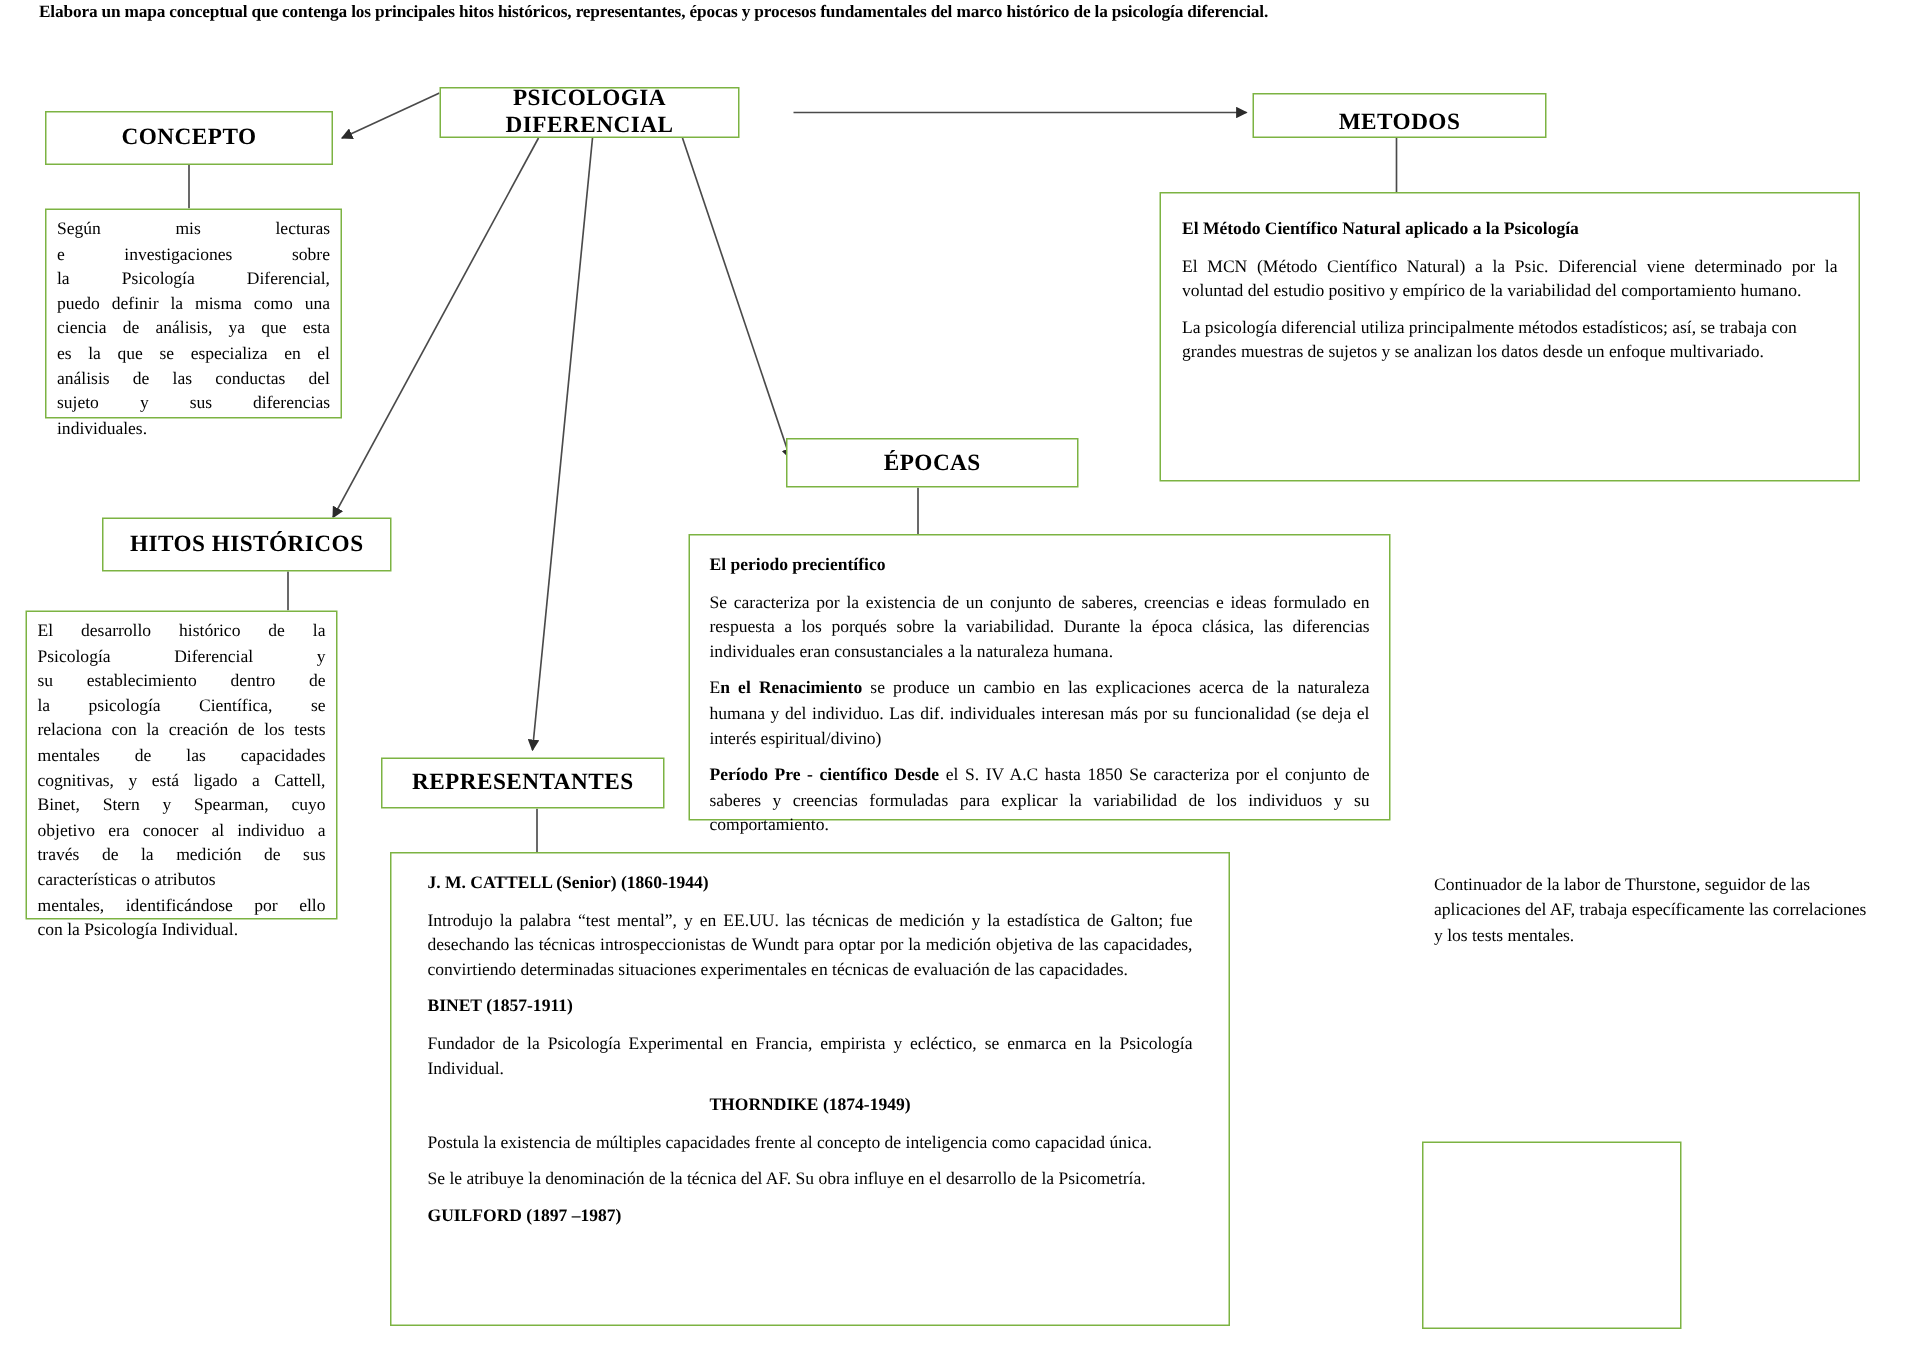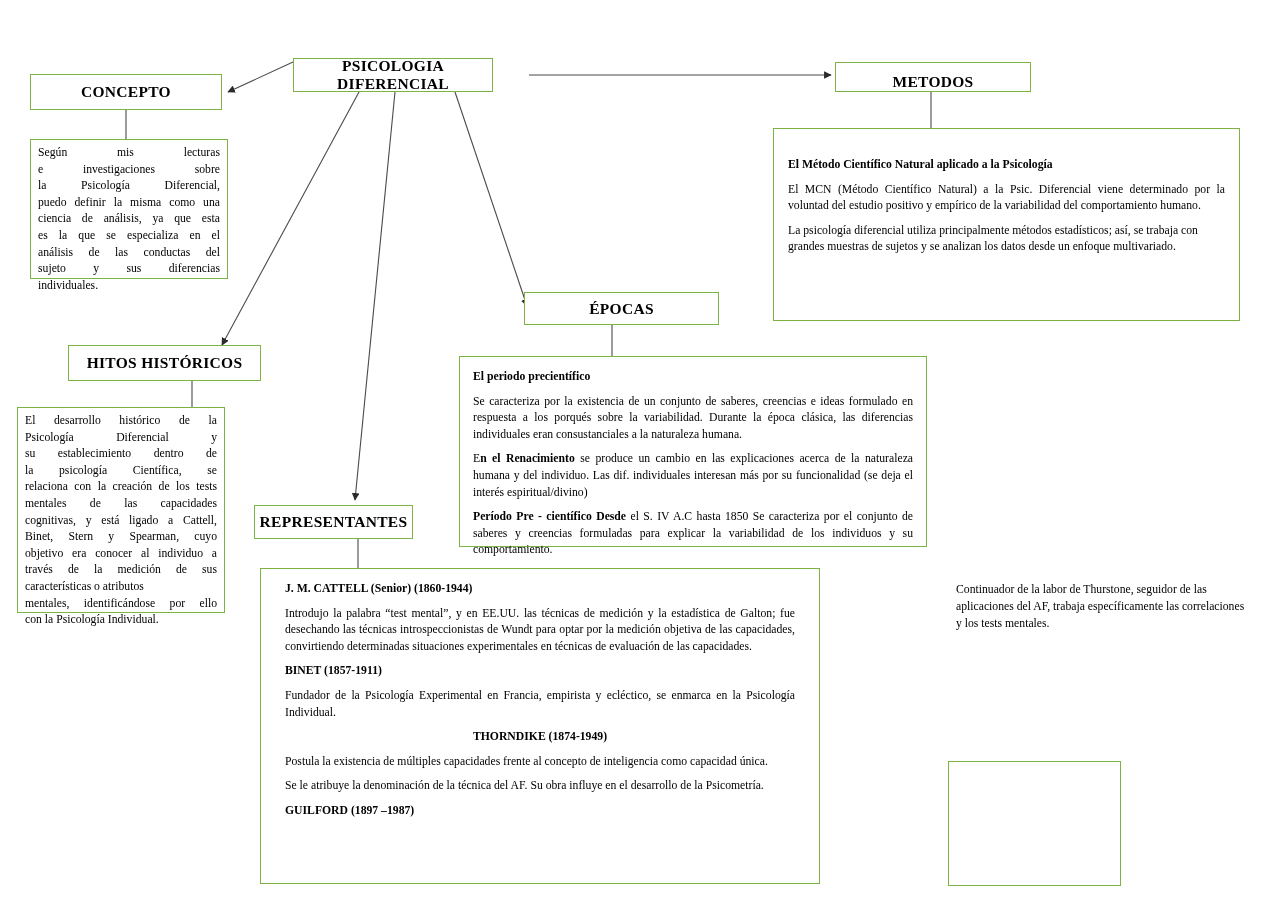--- a/index.html
+++ b/index.html
@@ -94,20 +94,21 @@
 
   .empty-node {
     background: #ffffff;
   }
 </style>
 </head>
 <body>
 
 <div id="canvas">
 
+  <div class="prompt">Elabora un mapa conceptual que contenga los principales hitos históricos, representantes, épocas y procesos fundamentales del marco histórico de la psicología diferencial.</div>
 
   <svg id="connectors" viewBox="0 0 1280 905" xmlns="http://www.w3.org/2000/svg">
     <defs>
       <marker id="arrow" viewBox="0 0 10 10" refX="9" refY="5" markerWidth="7" markerHeight="7" orient="auto-start-reverse">
         <path d="M 0 0 L 10 5 L 0 10 z" fill="#2b2b2b"></path>
       </marker>
     </defs>
     <g stroke="#4a4a4a" stroke-width="1.1" fill="none">
 
       <line x1="293" y1="62" x2="228" y2="92" marker-end="url(#arrow)"></line>
@@ -151,21 +152,21 @@
       <div>análisis de las conductas del</div>
       <div>sujeto y sus diferencias</div>
       <div class="lastline">individuales.</div>
     </div>
   </div>
 
   <div class="node title-node" style="left:835px; top:62px; width:196px; height:30px;align-items:flex-end;">
     <span class="label">METODOS</span>
   </div>
 
-  <div class="node text-node" style="left:773px; top:128px; width:467px; height:193px; padding:28px 14px;">
+  <div class="node text-node" style="left:773px; top:128px; width:467px; height:193px; padding:16px 14px;">
     <p class="hd">El Método Científico Natural aplicado a la Psicología</p>
     <p>El MCN (Método Científico Natural) a la Psic. Diferencial viene determinado por la voluntad del estudio positivo y empírico de la variabilidad del comportamiento humano.</p>
     <p style="text-align:left;">La psicología diferencial utiliza principalmente métodos estadísticos; así, se trabaja con grandes muestras de sujetos y se analizan los datos desde un enfoque multivariado.</p>
   </div>
 
   <div class="node title-node" style="left:68px; top:345px; width:193px; height:36px;">
     <span class="label">HITOS HISTÓRICOS</span>
   </div>
 
   <div class="node text-node" style="left:17px; top:407px; width:208px; height:206px; padding:5px 7px;">
@@ -190,21 +191,21 @@
     <span class="label">ÉPOCAS</span>
   </div>
 
   <div class="node text-node" style="left:459px; top:356px; width:468px; height:191px; padding:12px 13px;">
     <p class="hd">El periodo precientífico</p>
     <p>Se caracteriza por la existencia de un conjunto de saberes, creencias e ideas formulado en respuesta a los porqués sobre la variabilidad. Durante la época clásica, las diferencias individuales eran consustanciales a la naturaleza humana.</p>
     <p><span>E</span><span class="lead">n el Renacimiento</span><span> se produce un cambio en las explicaciones acerca de la naturaleza humana y del individuo. Las dif. individuales interesan más por su funcionalidad (se deja el interés espiritual/divino)</span></p>
     <p><span class="lead">Período Pre - científico Desde</span><span> el S. IV A.C hasta 1850 Se caracteriza por el conjunto de saberes y creencias formuladas para explicar la variabilidad de los individuos y su comportamiento.</span></p>
   </div>
 
-  <div class="node title-node" style="left:254px; top:505px; width:159px; height:34px;">
+  <div class="node title-node" style="left:254px; top:505px; width:189px; height:34px;">
     <span class="label">REPRESENTANTES</span>
   </div>
 
   <div class="node text-node" style="left:260px; top:568px; width:560px; height:316px; padding:12px 24px;">
     <p class="hd" style="text-align:justify; text-align-last:left;">J. M. CATTELL (Senior) (1860-1944)</p>
     <p>Introdujo la palabra “test mental”, y en EE.UU. las técnicas de medición y la estadística de Galton; fue desechando las técnicas introspeccionistas de Wundt para optar por la medición objetiva de las capacidades, convirtiendo determinadas situaciones experimentales en técnicas de evaluación de las capacidades.</p>
     <p class="hd" style="text-align:left;">BINET (1857-1911)</p>
     <p>Fundador de la Psicología Experimental en Francia, empirista y ecléctico, se enmarca en la Psicología Individual.</p>
     <p class="hd" style="text-align:center;">THORNDIKE (1874-1949)</p>
     <p style="text-align:left;">Postula la existencia de múltiples capacidades frente al concepto de inteligencia como capacidad única.</p>

